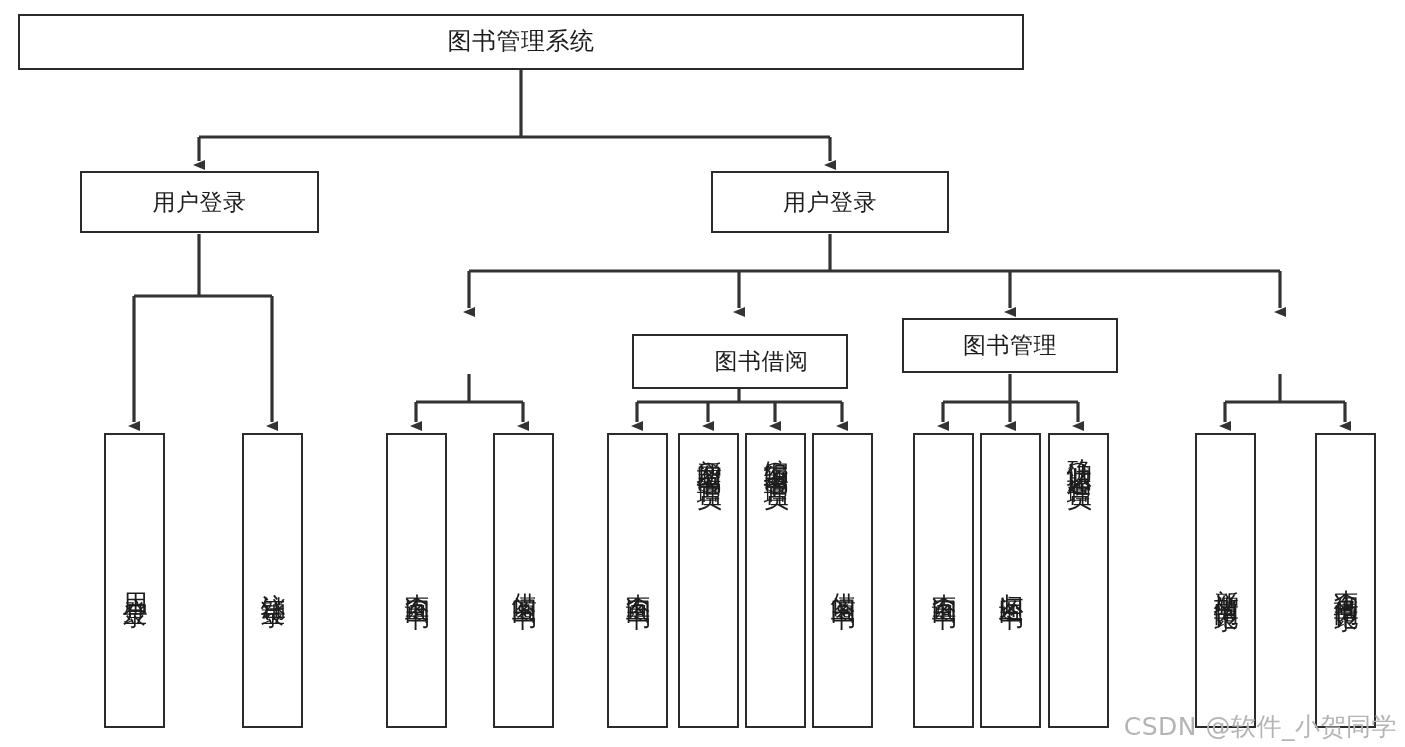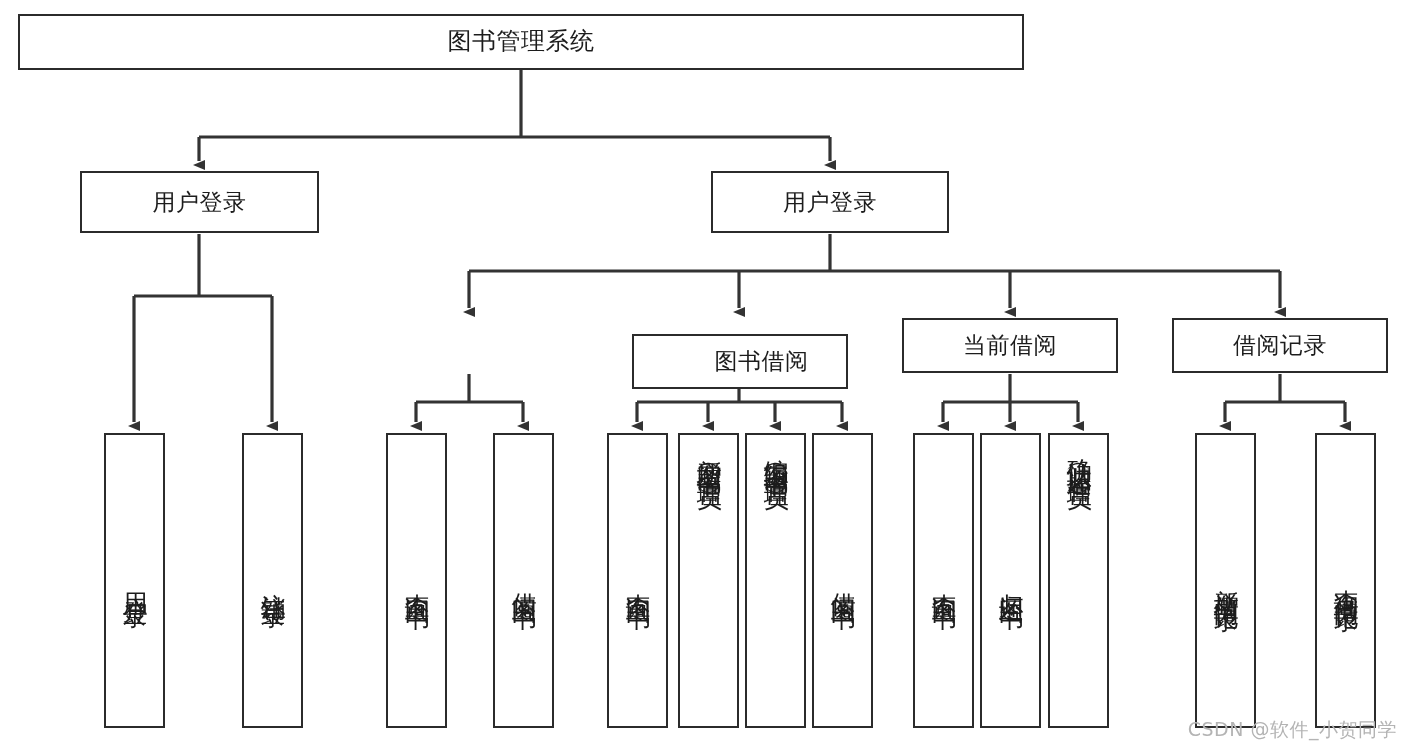--- a/index.html
+++ b/index.html
@@ -67,21 +67,21 @@
   }
   
   .node.vert.centered {
     align-items: center;
     padding-top: 0;
   }
   #watermark {
     position: absolute;
     right: 8px;
     bottom: 4px;
-    font-size: 19px;
+    font-size: 25px;
     color: #b4b4b4;
     letter-spacing: 0.5px;
     white-space: nowrap;
     z-index: 5;
   }
 </style>
 </head>
 <body>
 
 <div id="diagram-root">
@@ -146,24 +146,21 @@
     <span class="node-label">用户登录</span>
   </div>
   <div class="node horiz" style="left:711px; top:171px; width:238px; height:62px;">
     <span class="node-label">用户登录</span>
   </div>
 
   <div class="node horiz" style="left:632px; top:334px; width:216px; height:55px;padding-left:43px;">
     <span class="node-label">图书借阅</span>
   </div>
   <div class="node horiz" style="left:902px; top:318px; width:216px; height:55px;">
-    <span class="node-label">当前借阅</span>
-  </div>
-  <div class="node horiz" style="left:1172px; top:318px; width:216px; height:55px;">
-    <span class="node-label">借阅记录</span>
+    <span class="node-label">图书管理</span>
   </div>
 
   <div class="node vert centered" style="left:104px; top:433px; width:61px; height:295px;">
     <span class="node-label">用户登录</span>
   </div>
   <div class="node vert centered" style="left:242px; top:433px; width:61px; height:295px;">
     <span class="node-label">注销登录</span>
   </div>
 
   <div class="node vert centered" style="left:386px; top:433px; width:61px; height:295px;">

